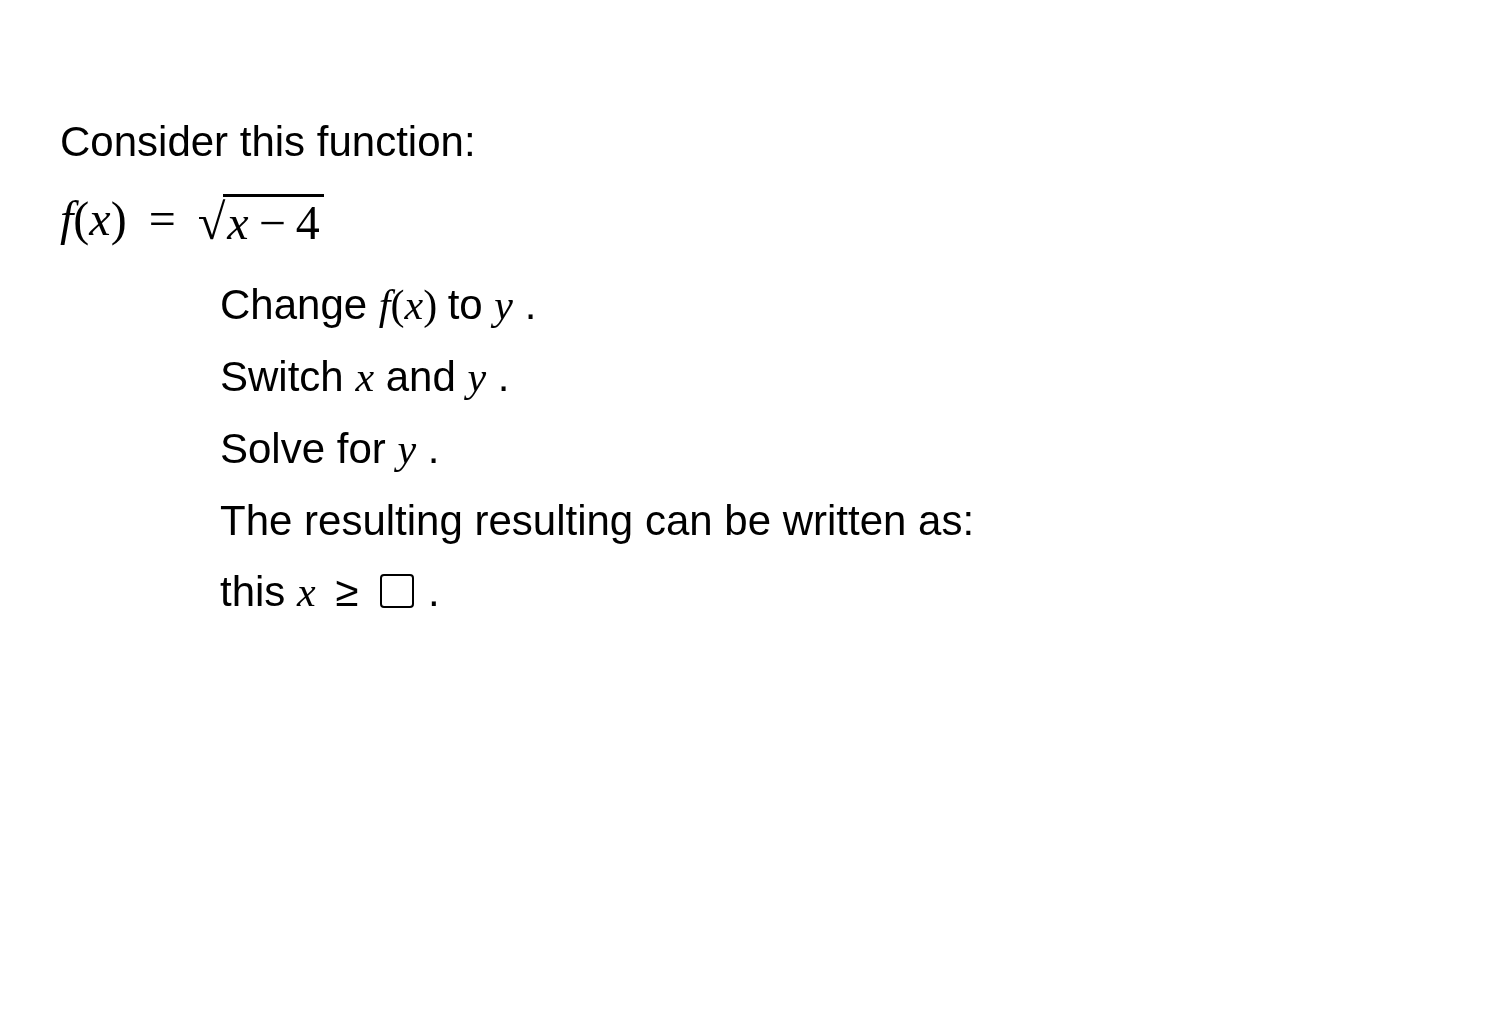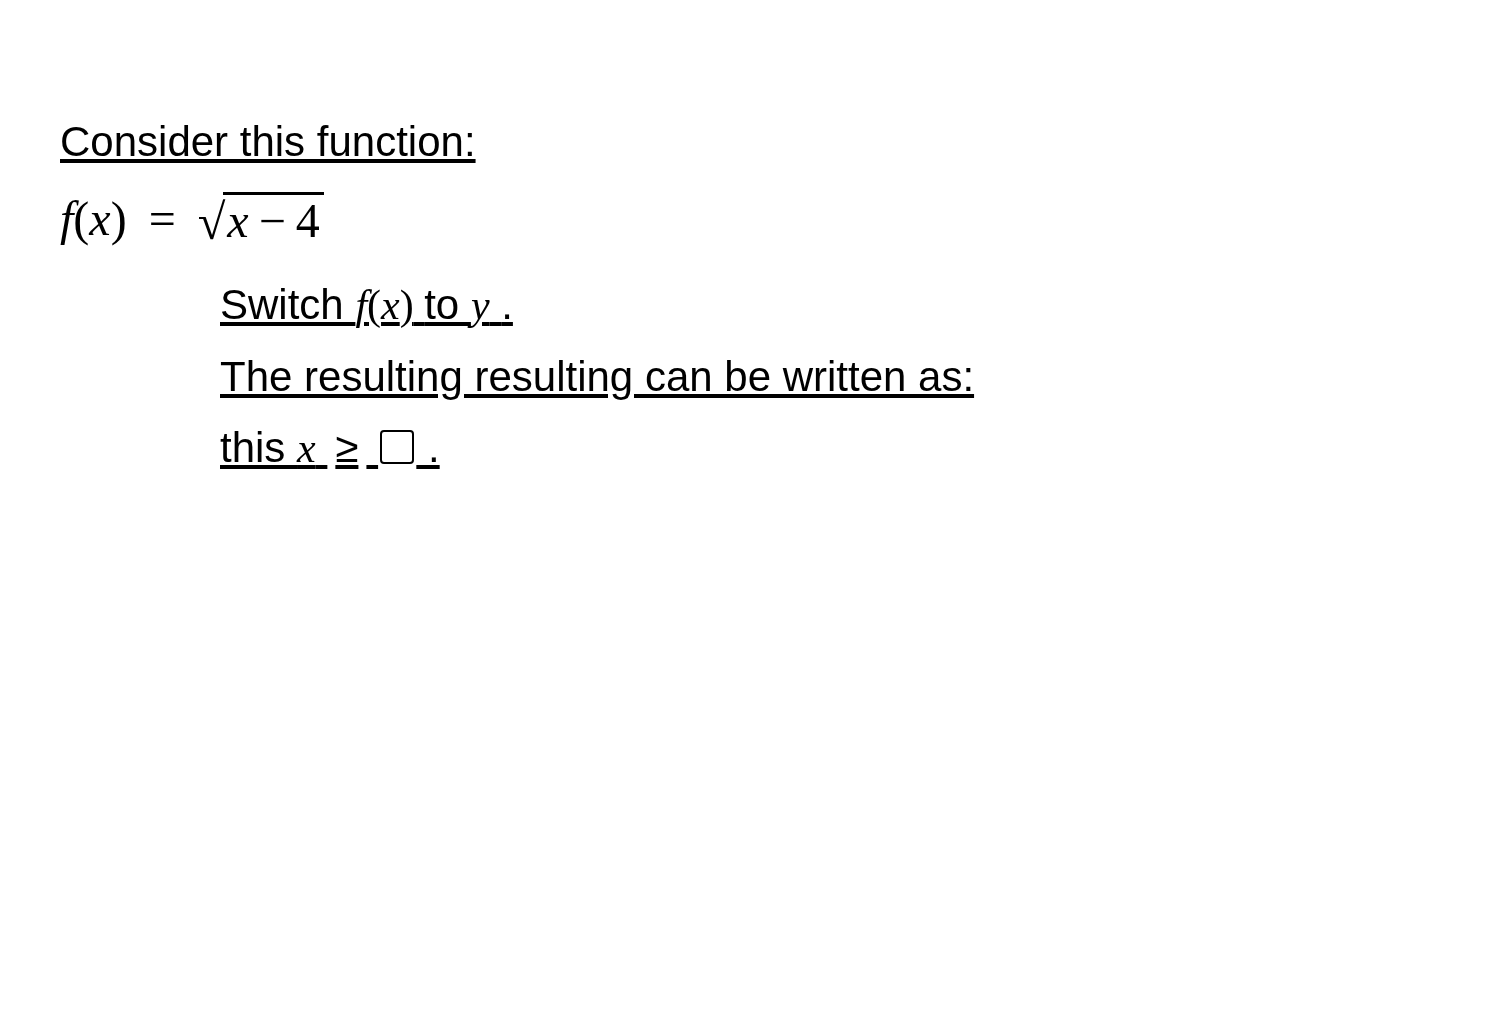--- a/index.html
+++ b/index.html
@@ -11,21 +11,20 @@
     font-family: "Helvetica Neue", Helvetica, Arial, sans-serif;
     color: #000000;
   }
   .page {
     padding: 110px 60px 60px 60px;
     font-size: 42px;
     line-height: 1.5;
   }
   .line {
     margin-bottom: 8px;
-    text-decoration: underline;
   }
   .math {
     font-family: "Times New Roman", Times, serif;
     font-style: italic;
     text-align: right;
   }
   .math .rm {
     font-style: normal;
   }
   .indent {
@@ -36,21 +35,21 @@
     font-family: "Times New Roman", Times, serif;
     font-style: italic;
     margin: 10px 0 14px 0;
   }
   .eqline .rm { font-style: normal; }
   .eqline .op { font-style: normal; padding: 0 10px; }
 
   
   .sqrt {
     display: inline-flex;
-    align-items: flex-end;
+    align-items: center;
     position: relative;
     vertical-align: -2px;
   }
   .sqrt .surd {
     font-style: normal;
     font-size: 1.05em;
     line-height: 1;
     position: relative;
     top: 2px;
   }
@@ -115,29 +114,39 @@
       <span class="vinculum">
         <span>x</span><span class="op">−</span><span class="rm">4</span>
       </span>
     </span>
   </div>
 
 
   <div class="steps-gap"></div>
 
   <div class="line indent">
-    <span>Switch </span>
+    <span>Change </span>
     <span class="math">
       <span>f</span><span class="paren">(</span><span>x</span><span class="paren">)</span>
     </span>
     <span> to </span>
     <span class="math">y</span><span> </span><span class="period">.</span>
   </div>
 
+  <div class="line indent">
+    <span>Switch </span>
+    <span class="math">x</span>
+    <span> and </span>
+    <span class="math">y</span><span> </span><span class="period">.</span>
+  </div>
 
+  <div class="line indent">
+    <span>Solve for </span>
+    <span class="math">y</span><span> </span><span class="period">.</span>
+  </div>
 
   <div class="line indent">The resulting resulting can be written as:</div>
 
 
   <div class="line indent">
     <span>this </span>
     <span class="math">x</span>
     <span class="geq">≥</span>
     <span class="box"></span><span> </span><span class="period">.</span>
   </div>

